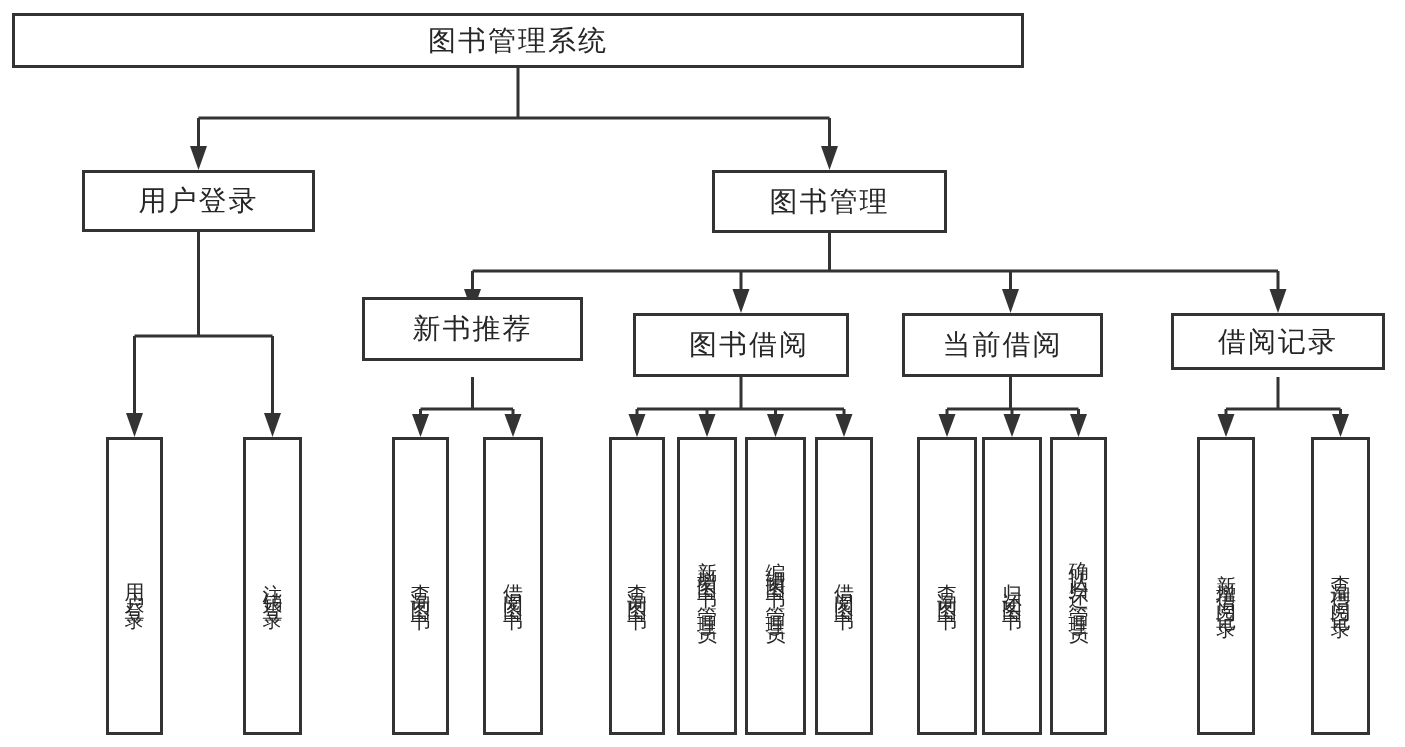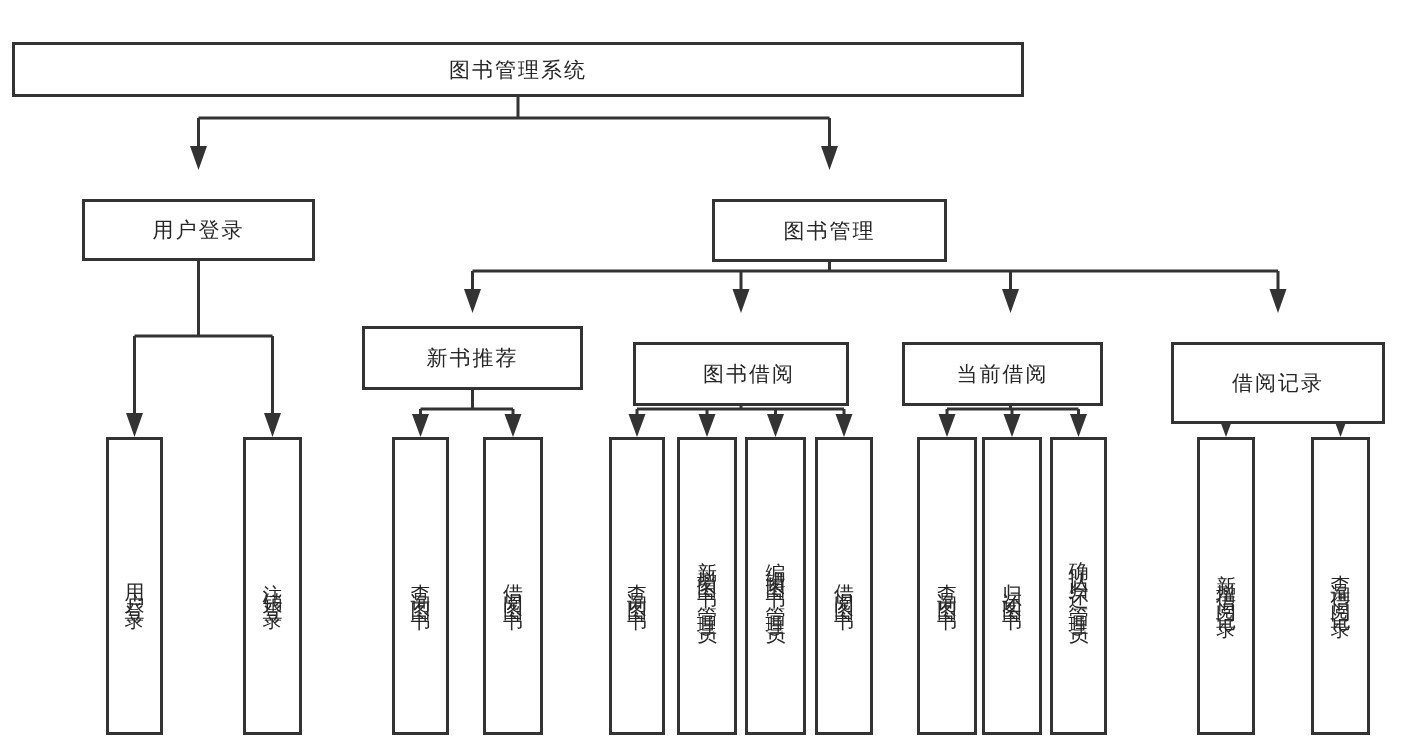--- a/index.html
+++ b/index.html
@@ -6,21 +6,21 @@
   .canvas{
     position:relative;width:1405px;height:747px;background:#ffffff;
     font-family:"Liberation Sans","DejaVu Sans",sans-serif;overflow:hidden;
   }
   .connector-svg{position:absolute;left:0;top:0;width:1405px;height:747px;}
   .node{
     position:absolute;box-sizing:border-box;border:3px solid #333333;
     background:#ffffff;display:flex;align-items:center;justify-content:center;
     color:#262626;
   }
-  .h-node{font-size:21px;letter-spacing:2px;white-space:nowrap;margin-top:29px;}
+  .h-node{font-size:28px;letter-spacing:2px;white-space:nowrap;}
   .v-node .v-label{
     writing-mode:vertical-rl;text-orientation:mixed;
     font-size:20px;letter-spacing:9px;line-height:1.05;white-space:nowrap;
   }
   .watermark{
     position:absolute;left:1186px;top:716px;width:210px;
     color:#bcbcbc;font-size:19px;letter-spacing:1px;white-space:nowrap;
   }
 </style>
 </head>
@@ -77,21 +77,21 @@
 
   <div class="node h-node" style="left:362px;top:297px;width:221px;height:64px;">
     <span>新书推荐</span>
   </div>
   <div class="node h-node" style="left:633px;top:313px;width:216px;height:64px;padding-left:16px;">
     <span>图书借阅</span>
   </div>
   <div class="node h-node" style="left:902px;top:313px;width:201px;height:64px;">
     <span>当前借阅</span>
   </div>
-  <div class="node h-node" style="left:1171px;top:313px;width:214px;height:82px;align-items:center;">
+  <div class="node h-node" style="left:1171px;top:313px;width:214px;height:57px;align-items:center;">
     <span>借阅记录</span>
   </div>
 
   <div class="node v-node" style="left:106px;top:437px;width:57px;height:298px;">
     <span class="v-label">用户登录</span>
   </div>
   <div class="node v-node" style="left:243px;top:437px;width:59px;height:298px;">
     <span class="v-label">注销登录</span>
   </div>
   <div class="node v-node" style="left:392px;top:437px;width:57px;height:298px;">

